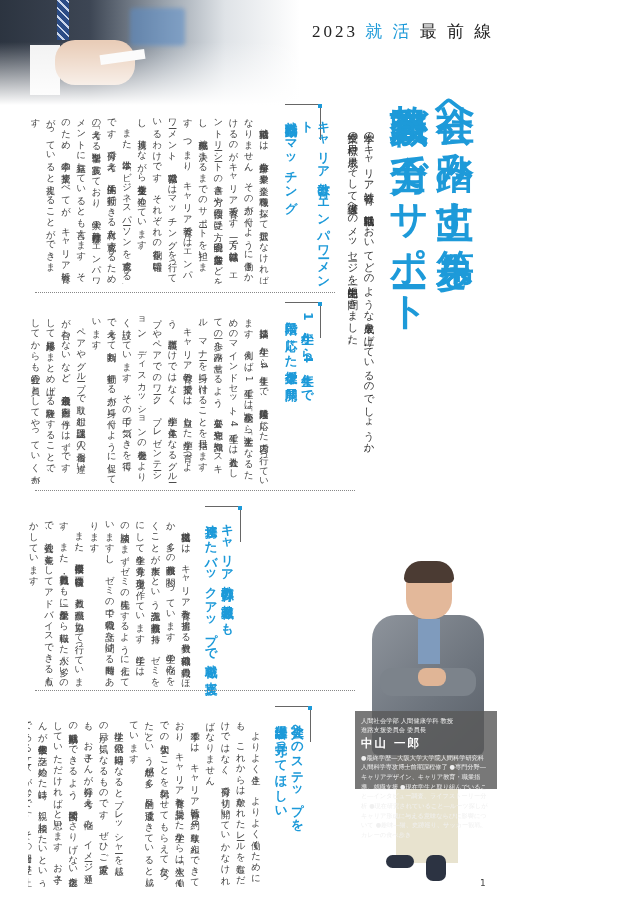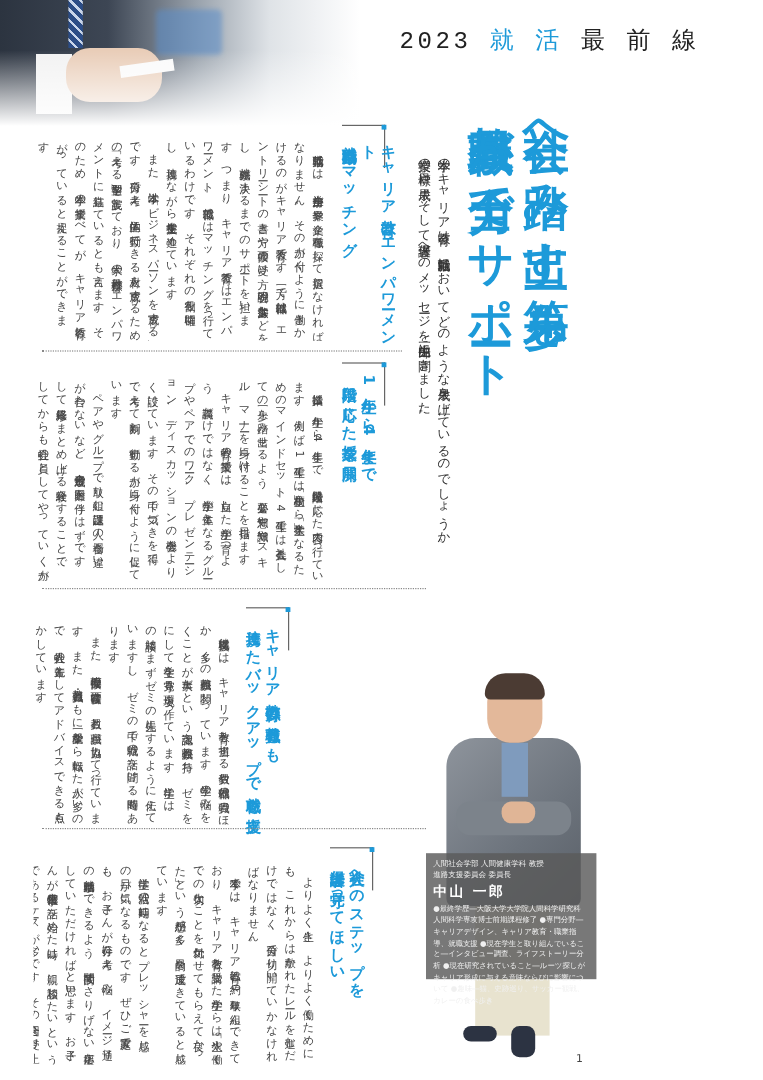--- a/index.html
+++ b/index.html
@@ -14,21 +14,21 @@
   .hero-photo::after {
     content: ""; position: absolute; inset: 0;
     background: linear-gradient(180deg, rgba(255,255,255,0) 40%, rgba(255,255,255,1) 100%);
   }
   .hero-shirt { position: absolute; left: 30px; top: 45px; width: 30px; height: 50px; background: #f2f2f2; }
   .hero-hands { position: absolute; left: 55px; top: 40px; width: 80px; height: 45px; border-radius: 20px; background: #e9cdb8; }
   .hero-tie { position: absolute; left: 57px; top: 0; width: 12px; height: 40px; background: repeating-linear-gradient(45deg,#2b4c86 0 4px,#c9d5ea 4px 6px); }
   .hero-card { position: absolute; left: 100px; top: 52px; width: 45px; height: 10px; background: #fafafa; transform: rotate(-8deg); }
   .hero-cup { position: absolute; left: 130px; top: 8px; width: 55px; height: 38px; background: #5a8dc9; opacity: .55; border-radius: 4px; filter: blur(2px); }
 
-  .series-title { position: absolute; left: 333px; top: 20px; font-size: 20px; letter-spacing: 3px; color: #222; font-family: Liberation Mono, monospace; }
+  .series-title { position: absolute; left: 312px; top: 20px; font-size: 17px; letter-spacing: 3px; color: #222; font-family: Liberation Serif, serif; }
   .series-title .accent { color: #1d9ad9; }
 
   .vert { writing-mode: vertical-rl; text-orientation: upright; }
   .vert-mixed { writing-mode: vertical-rl; }
 
   .main-title { position: absolute; top: 75px; font-size: 38px; font-weight: bold; color: #1d9ad9; line-height: 1; letter-spacing: 2px; }
   .main-title.l1 { left: 436px; }
   .main-title.l2 { left: 390px; }
 
   .lead { position: absolute; left: 345px; top: 125px; height: 360px; font-size: 10.5px; line-height: 1.55; color: #333; }
@@ -44,21 +44,21 @@
   .p-head { position: absolute; left: 48px; top: 0; width: 46px; height: 56px; border-radius: 22px 22px 20px 20px; background: #e3b89a; }
   .p-hair { position: absolute; left: 46px; top: -2px; width: 50px; height: 22px; border-radius: 22px 22px 6px 6px; background: #4b3b33; }
   .p-jacket { position: absolute; left: 14px; top: 52px; width: 112px; height: 140px; border-radius: 24px 24px 6px 6px; background: linear-gradient(135deg,#8e949c,#6c737c 60%,#5a6068); }
   .p-shirt { position: absolute; left: 60px; top: 56px; width: 22px; height: 45px; background: #7f9bbd; }
   .p-arms { position: absolute; left: 22px; top: 105px; width: 96px; height: 28px; border-radius: 12px; background: #7c838b; }
   .p-hand { position: absolute; left: 60px; top: 105px; width: 28px; height: 18px; border-radius: 8px; background: #e0b596; }
   .p-pants { position: absolute; left: 38px; top: 190px; width: 62px; height: 110px; background: #e8e3cf; }
   .p-shoe-l { position: absolute; left: 28px; top: 292px; width: 28px; height: 13px; border-radius: 7px; background: #2c3342; }
   .p-shoe-r { position: absolute; left: 68px; top: 292px; width: 20px; height: 26px; border-radius: 7px; background: #2c3342; }
 
-  .profile-box { position: absolute; left: 355px; top: 711px; width: 142px; height: 105px; background: rgba(90,90,90,.82); color: #fff; padding: 5px 6px; }
+  .profile-box { position: absolute; left: 355px; top: 711px; width: 142px; height: 78px; background: rgba(90,90,90,.82); color: #fff; padding: 5px 6px; }
   .profile-role { font-size: 6.3px; line-height: 1.5; color: #eee; }
   .profile-name { font-size: 11.5px; font-weight: bold; margin: 1px 0 2px; letter-spacing: 2px; }
   .profile-bio { font-size: 6.2px; line-height: 1.55; color: #f0f0f0; }
 
   .page-no { position: absolute; left: 480px; top: 878px; font-size: 9px; color: #444; }
 </style>
 </head>
 <body>
 
 <div class="hero-photo">

